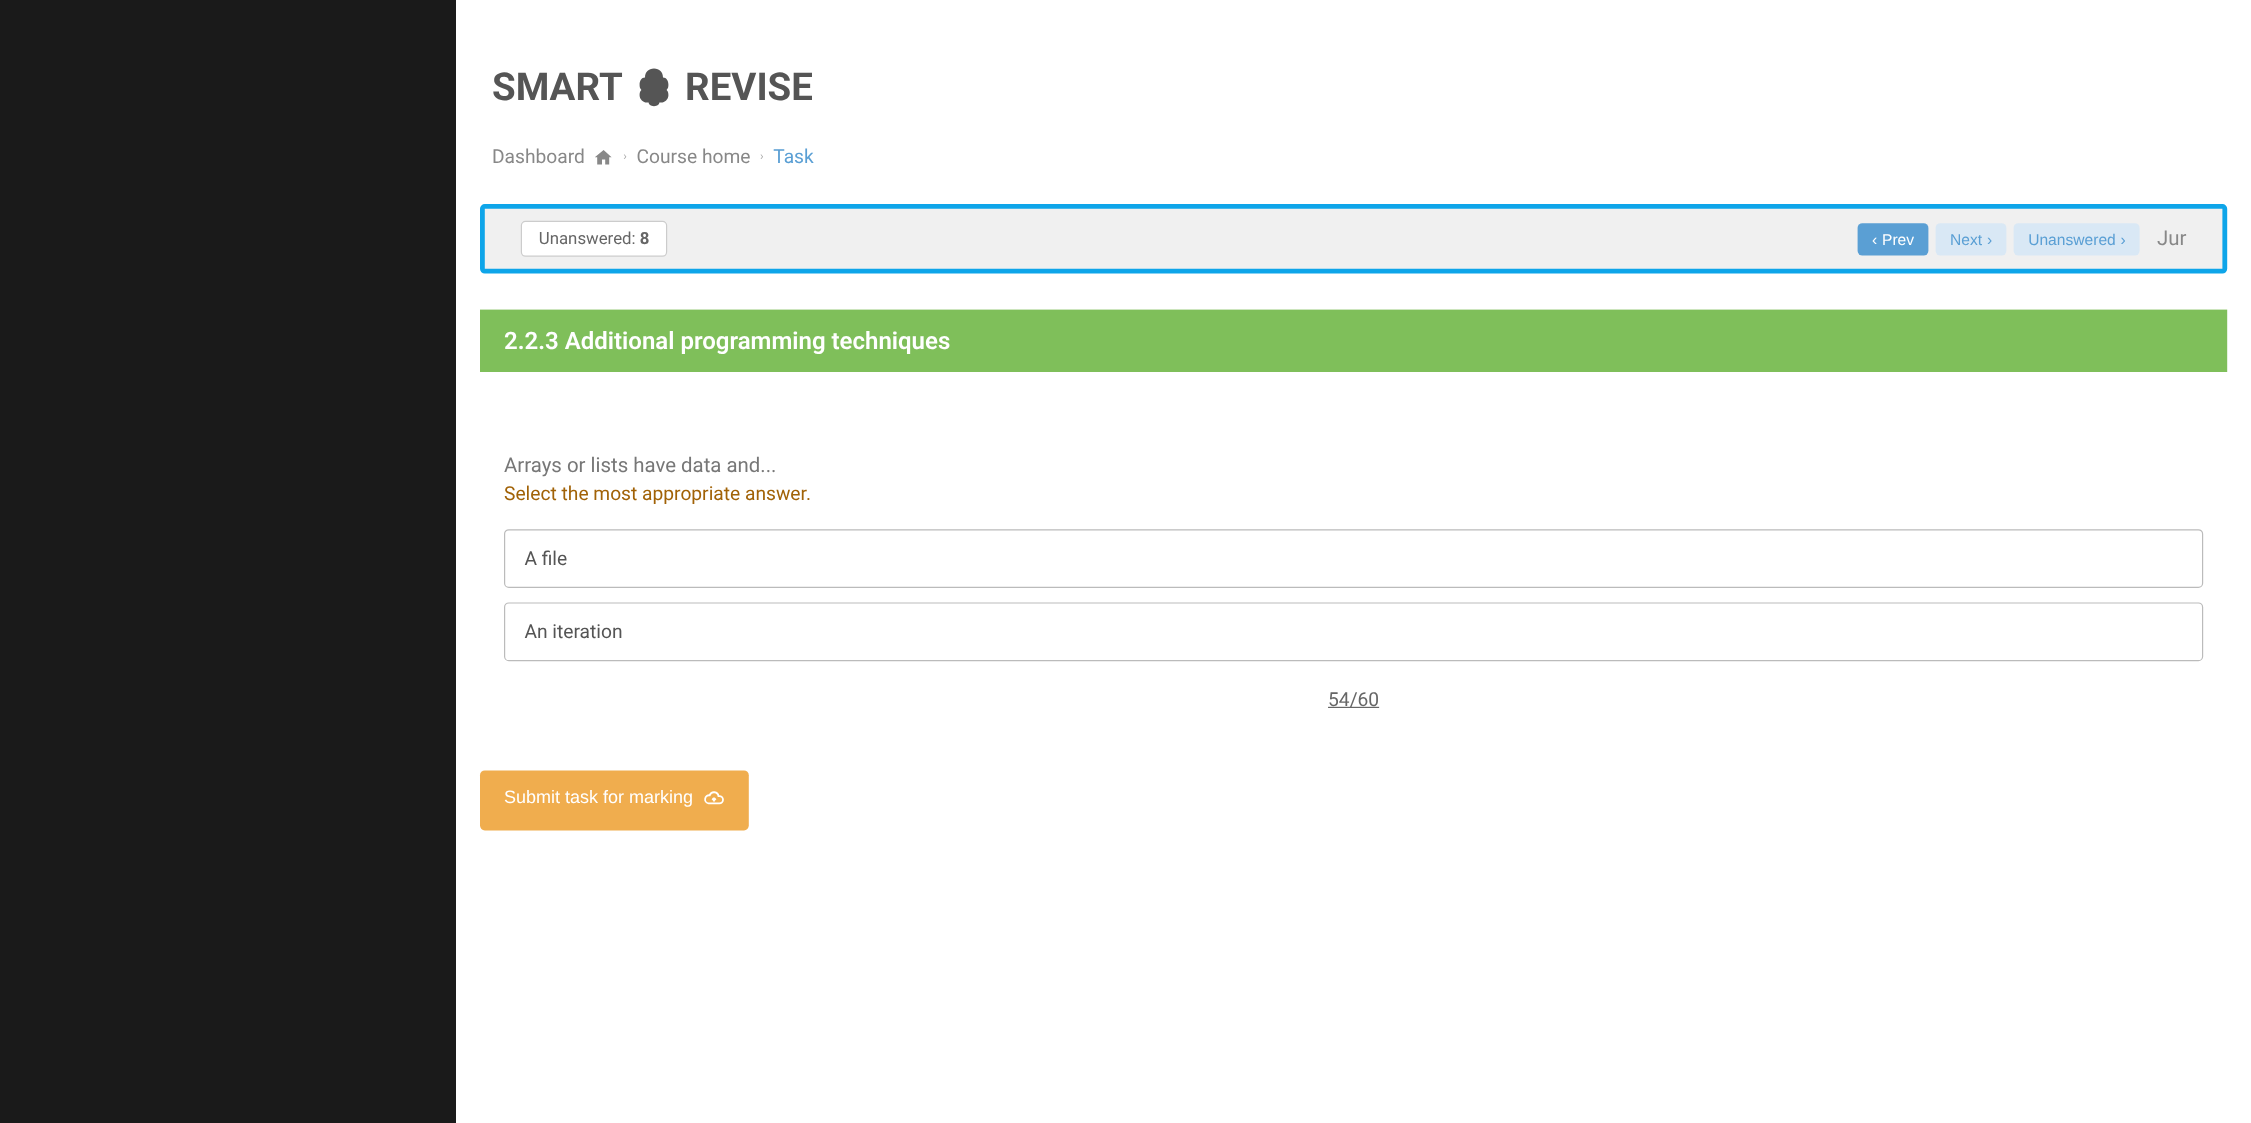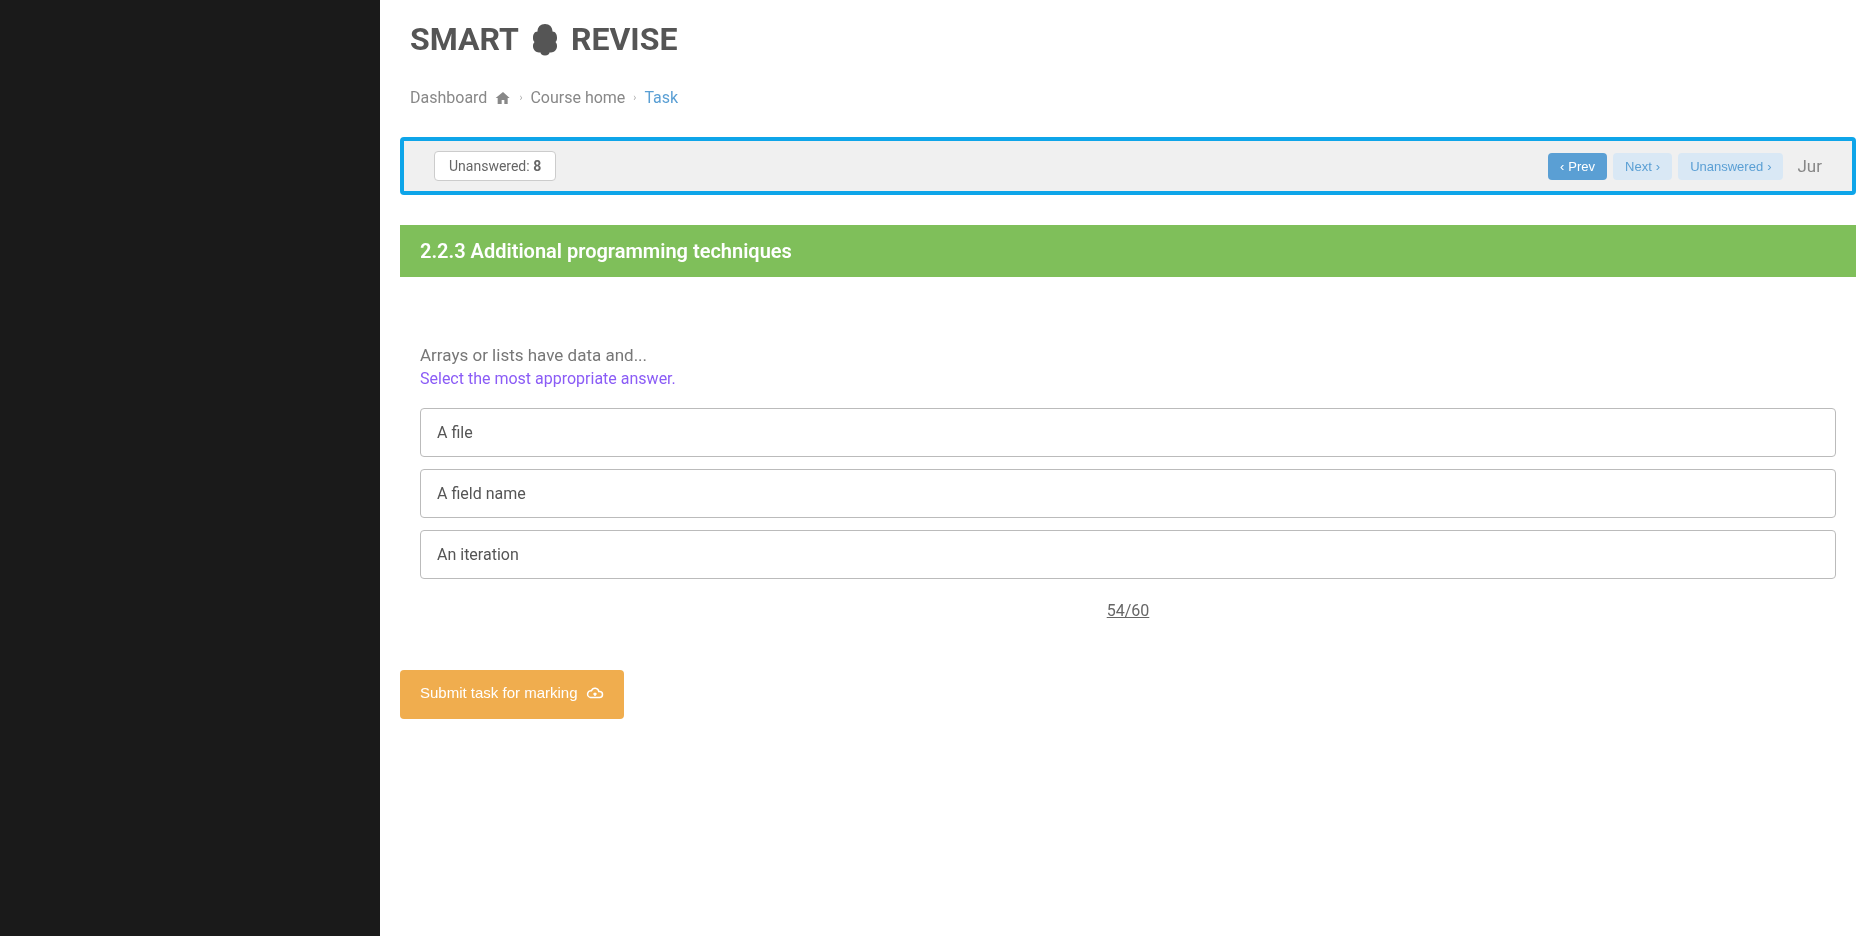--- a/index.html
+++ b/index.html
@@ -33,20 +33,21 @@
       padding: 20px 30px 10px 30px;
     }
     .logo {
       display: flex;
       align-items: center;
       gap: 8px;
       font-size: 32px;
       font-weight: 700;
       color: #555;
       margin-bottom: 30px;
+      margin-top: 33px;
     }
     .logo-icon {
       display: inline-flex;
       align-items: center;
     }
     .breadcrumb {
       display: flex;
       align-items: center;
       gap: 8px;
       font-size: 16px;
@@ -123,21 +124,21 @@
     .question-body {
       padding: 20px;
     }
     .question-text {
       color: #777;
       font-size: 17px;
       margin-bottom: 4px;
       margin-top: 48px;
     }
     .question-instruction {
-      color: #8b5cf6;
+      color: #a16207;
       font-size: 16px;
       margin-bottom: 20px;
     }
     .answer-option {
       border: 1px solid #bbb;
       border-radius: 4px;
       padding: 14px 16px;
       margin-bottom: 12px;
       font-size: 16px;
       color: #555;
@@ -219,21 +220,20 @@
     </div>
     
     <div class="question-card">
       <div class="topic-banner">2.2.3 Additional programming techniques</div>
 
       <div class="question-body">
         <div class="question-text">Arrays or lists have data and...</div>
         <div class="question-instruction">Select the most appropriate answer.</div>
 
         <div class="answer-option">A file</div>
-        <div class="answer-option">A field name</div>
         <div class="answer-option">An iteration</div>
 
         <div class="progress-row">54/60</div>
       </div>
     </div>
     
     <button class="submit-btn">
       <span>Submit task for marking</span>
       <span>
         <svg width="18" height="18" viewBox="0 0 24 24" fill="none" stroke="#fff" stroke-width="2">

